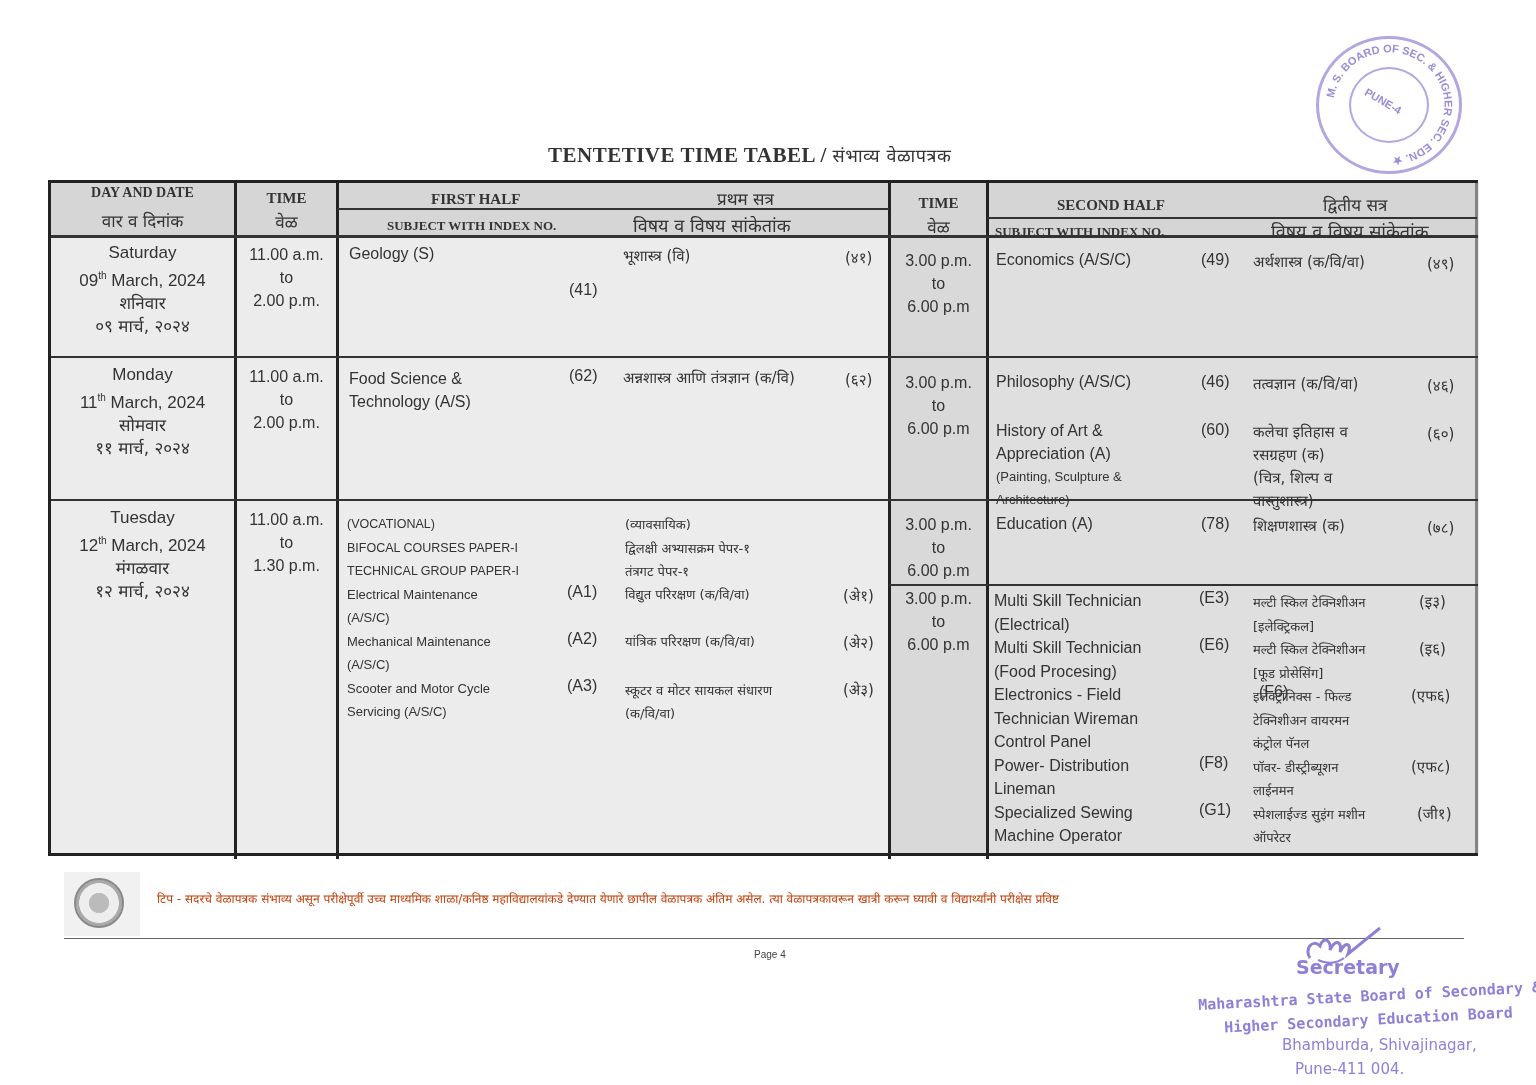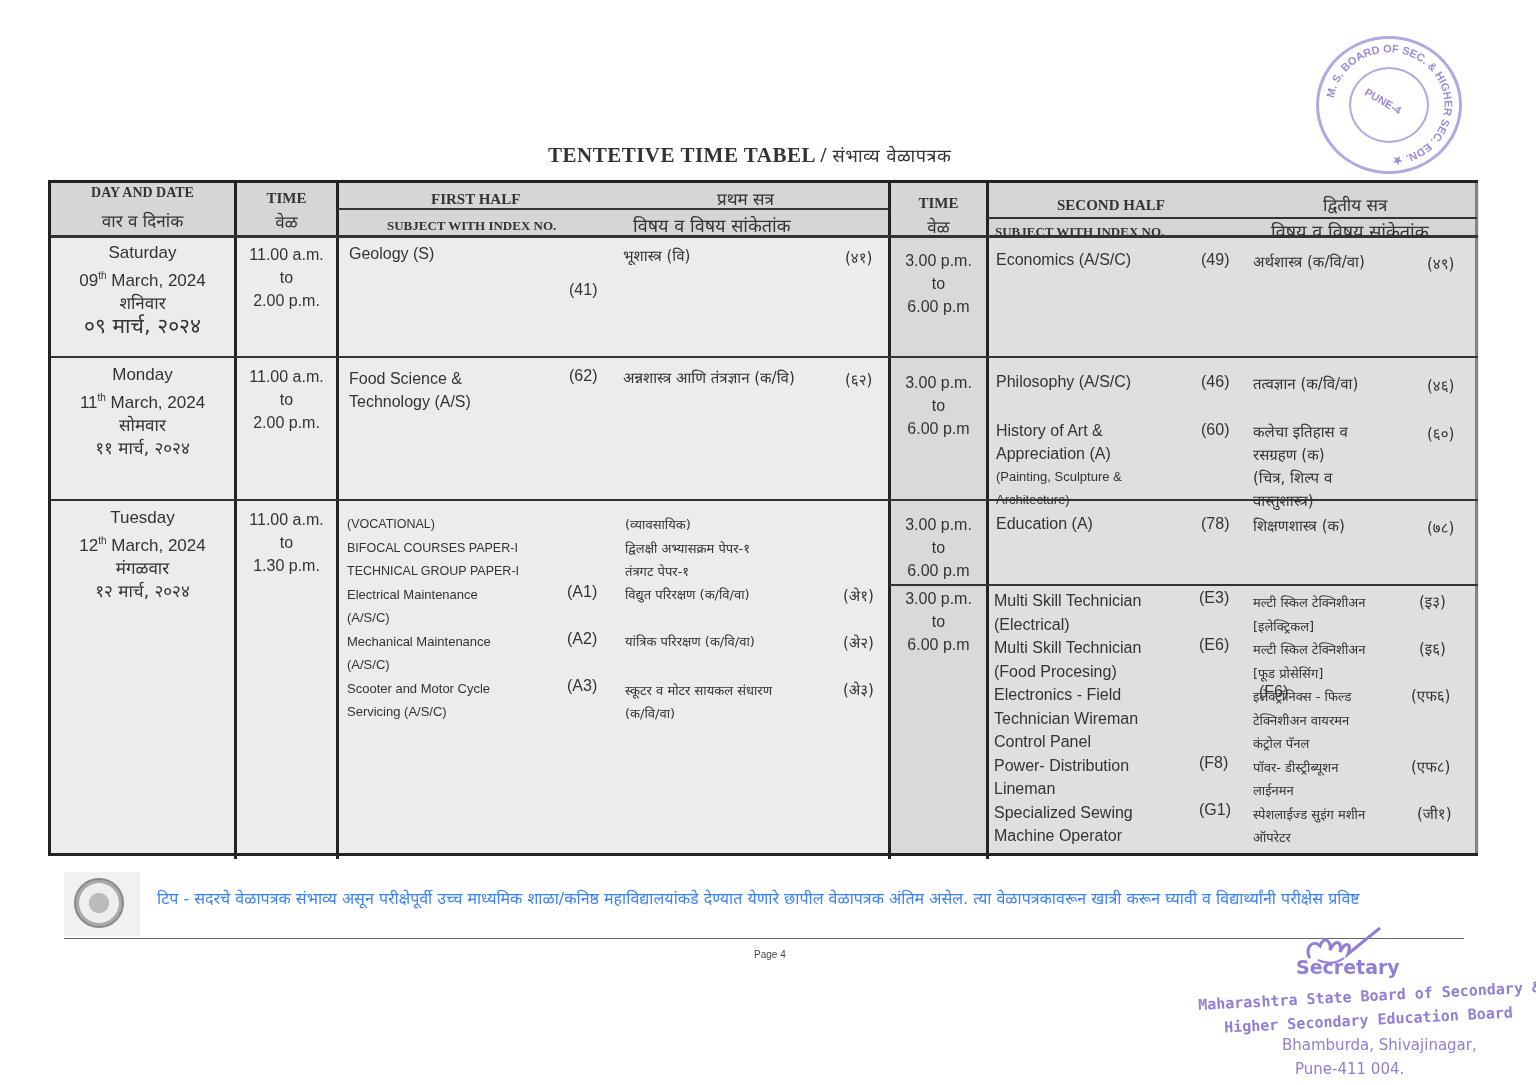--- a/index.html
+++ b/index.html
@@ -39,21 +39,21 @@
   .serif-h { font-family: "Liberation Serif", serif; font-weight: bold; font-size: 14px; color: #333; }
   .dev-h { font-family: "DejaVu Sans", sans-serif; font-size: 17px; color: #333; }
   .center-t { text-align: center; }
   .small { font-size: 13px; }
   .tiny { font-size: 12.5px; }
   .devs { font-family: "DejaVu Sans", sans-serif; font-size: 13px; }
   .devl { font-family: "DejaVu Sans", sans-serif; font-size: 15px; }
 
   .footer-note {
     position: absolute; left: 157px; top: 888px; width: 1320px; font-family: "DejaVu Sans", sans-serif;
-    font-size: 16px; line-height: 22px; color: #3b82f6;
+    font-size: 12px; line-height: 22px; color: #c2410c;
   }
   .emblem {
     position: absolute; left: 64px; top: 872px; width: 76px; height: 64px; background: #f1f1f1;
   }
   .emblem .disc {
     position: absolute; left: 10px; top: 6px; width: 50px; height: 50px; border-radius: 50%;
     border: 2px solid #888; background: radial-gradient(circle, #bbb 0 30%, #eee 32% 60%, #aaa 62% 70%, #eee 72%);
   }
   .rule { position: absolute; height: 1px; background: #666; }
   .page-no { position: absolute; left: 754px; top: 949px; font-size: 10px; color: #444; }
@@ -118,21 +118,21 @@
   <div class="cell dev-h center-t" style="left:840px;top:32px;width:95px;">वेळ</div>
   <div class="cell serif-h" style="left:1006px;top:14px;font-size:15px;">SECOND HALF</div>
   <div class="cell dev-h" style="left:1272px;top:10px;">द्वितीय सत्र</div>
   <div class="cell serif-h" style="left:944px;top:41px;font-size:13px;">SUBJECT WITH INDEX NO.</div>
   <div class="cell dev-h" style="left:1220px;top:36px;font-size:18px;">विषय व विषय सांकेतांक</div>
 
   <div class="cell center-t" style="left:0;top:58px;width:183px;line-height:23px;font-size:17px;">
     <div>Saturday</div>
     <div><span>09</span><sup style="font-size:10px">th</sup><span> March, 2024</span></div>
     <div class="devl" style="font-size:17px">शनिवार</div>
-    <div class="devl" style="font-size:21px">०९ मार्च, २०२४</div>
+    <div class="devl" style="font-size:17px">०९ मार्च, २०२४</div>
   </div>
   <div class="cell center-t" style="left:186px;top:60px;width:99px;line-height:23px;">
     <div>11.00 a.m.</div>
       <div>to</div>
       <div>2.00 p.m.</div>
   </div>
   <div class="cell" style="left:298px;top:62px;">Geology (S)</div>
   <div class="cell" style="left:518px;top:62px;margin-top:36px;">(41)</div>
   <div class="cell devl" style="left:572px;top:62px;">भूशास्त्र (वि)</div>
   <div class="cell devl" style="left:794px;top:64px;">(४१)</div>

